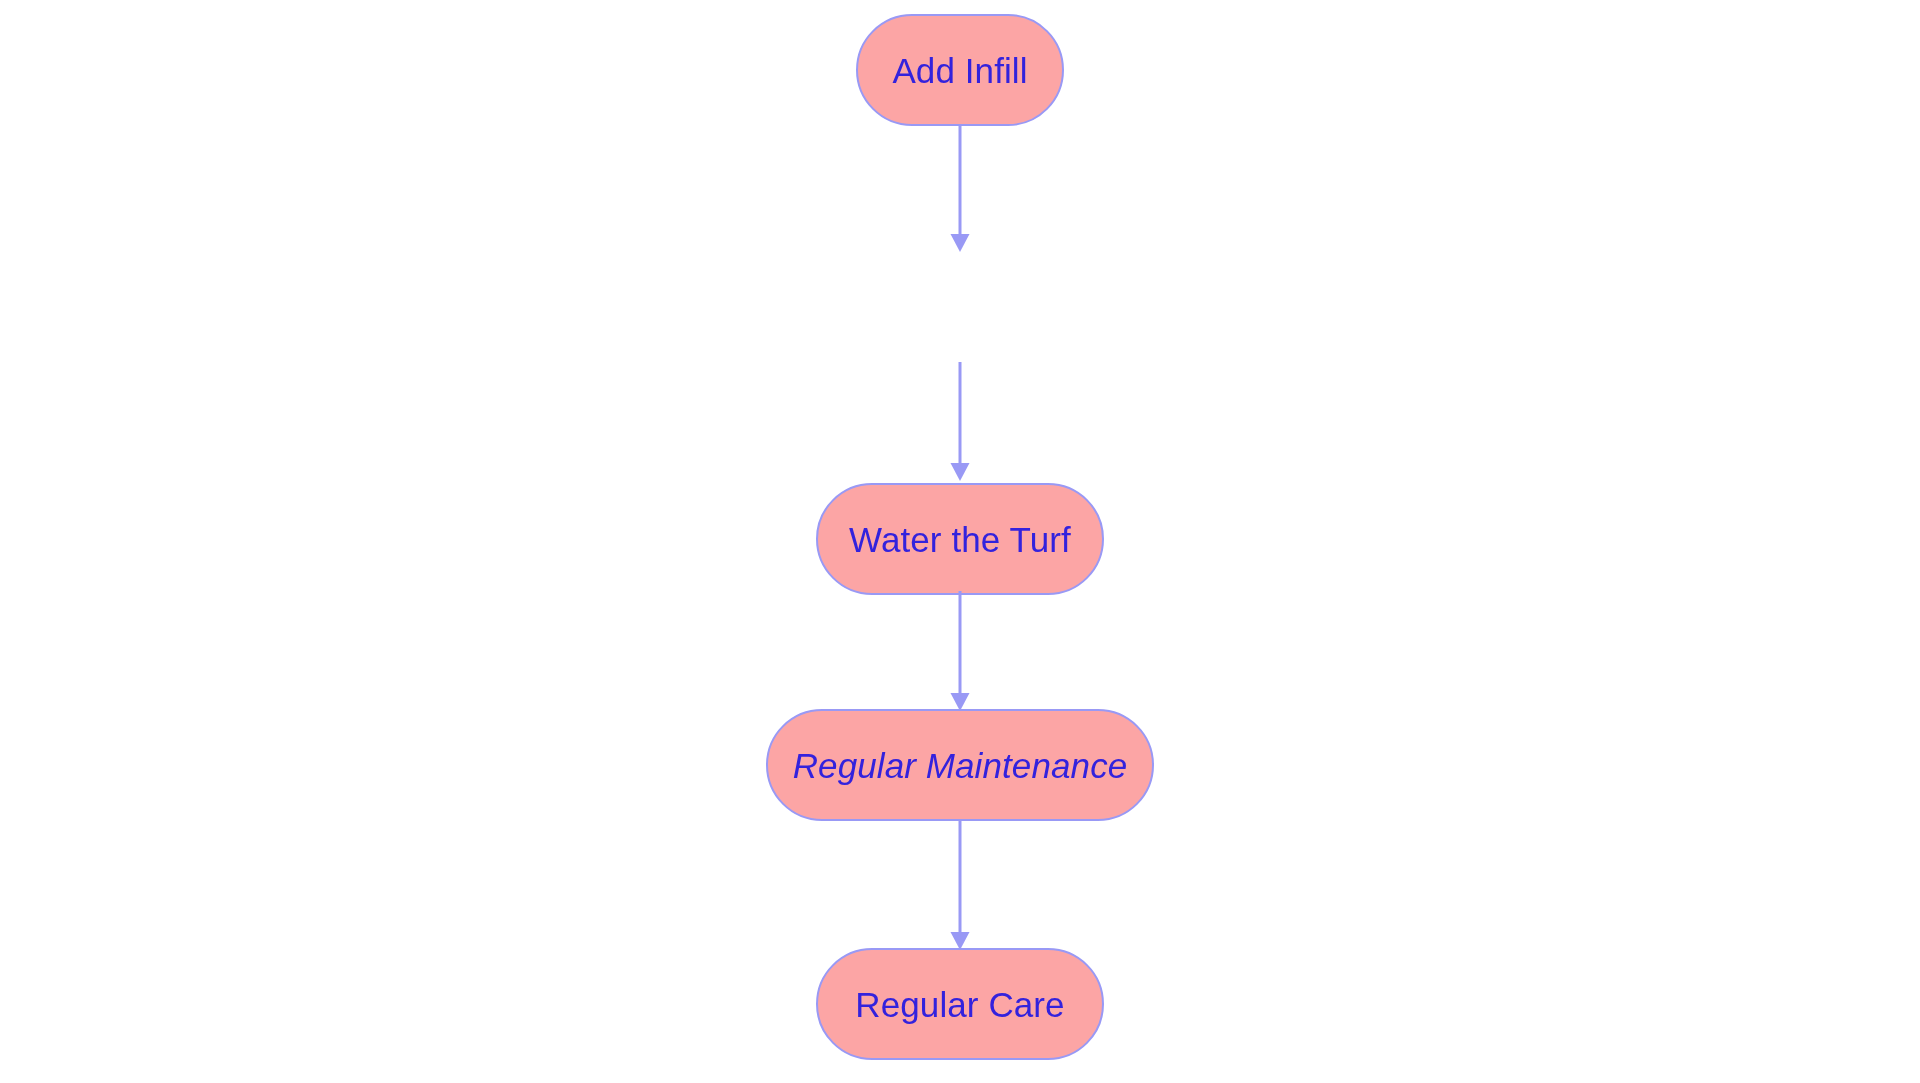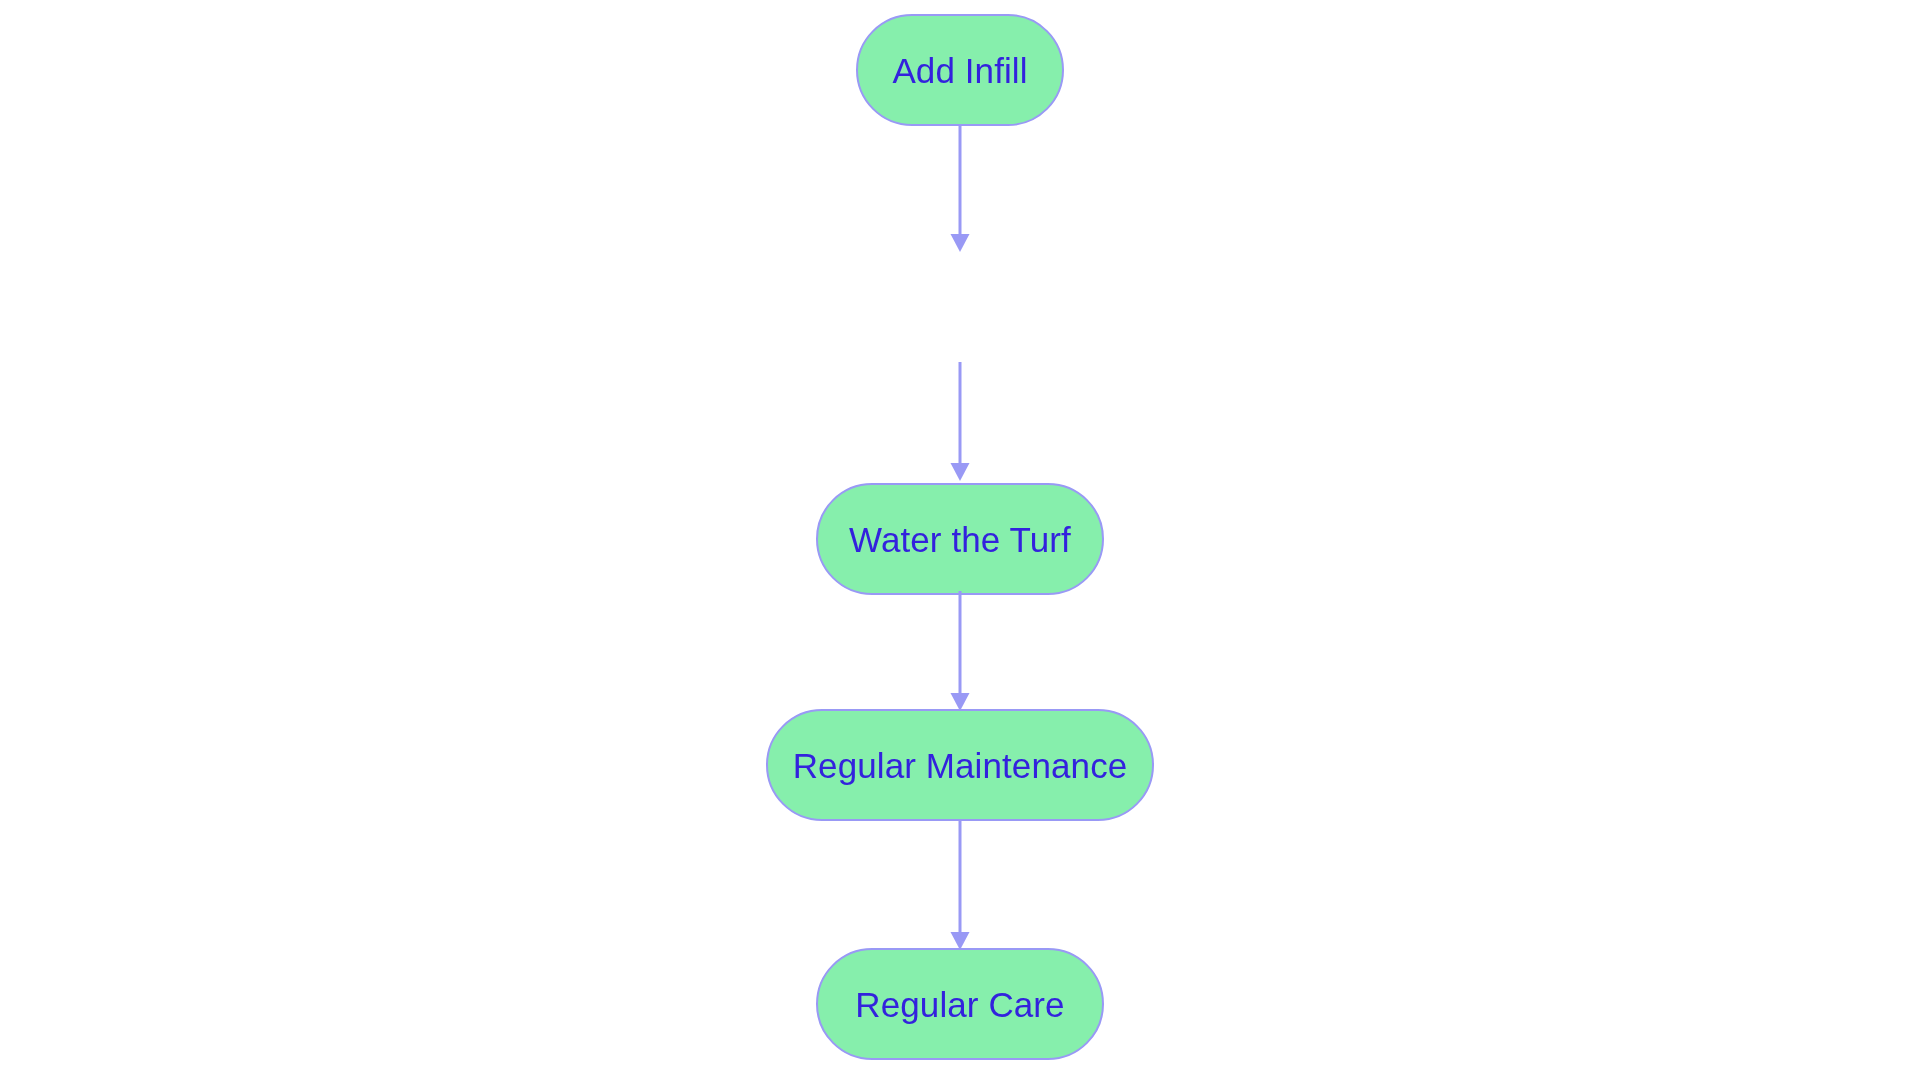--- a/index.html
+++ b/index.html
@@ -24,39 +24,39 @@
 
   
   .node {
     position: absolute;
     box-sizing: border-box;
     display: flex;
     align-items: center;
     justify-content: center;
     height: 112px;
     border-radius: 56px;
-    background: #86efac;
+    background: #fca5a5;
     border: 2px solid #9999f5;
     transform: translateX(-50%);
     left: 960px;
   }
   .node-label {
     color: #3322dd;
     font-size: 35px;
     font-weight: 400;
     letter-spacing: 0.1px;
     line-height: 1;
     white-space: nowrap;
     font-family: "Liberation Sans", "DejaVu Sans", sans-serif;
   }
 
   .node-add-infill          { top: 14px;   width: 208px; }
   .node-brush-the-grass     { top: 250px;  width: 318px; }
   .node-water-the-turf      { top: 483px;  width: 288px; }
-  .node-regular-maintenance { top: 709px;  width: 388px; }
+  .node-regular-maintenance { top: 709px;  width: 388px; font-style: italic; }
   .node-seasonal-care       { top: 948px;  width: 288px; }
 
   
   .connector {
     position: absolute;
     left: 960px;
     transform: translateX(-50%);
     width: 24px;
     overflow: visible;
   }

